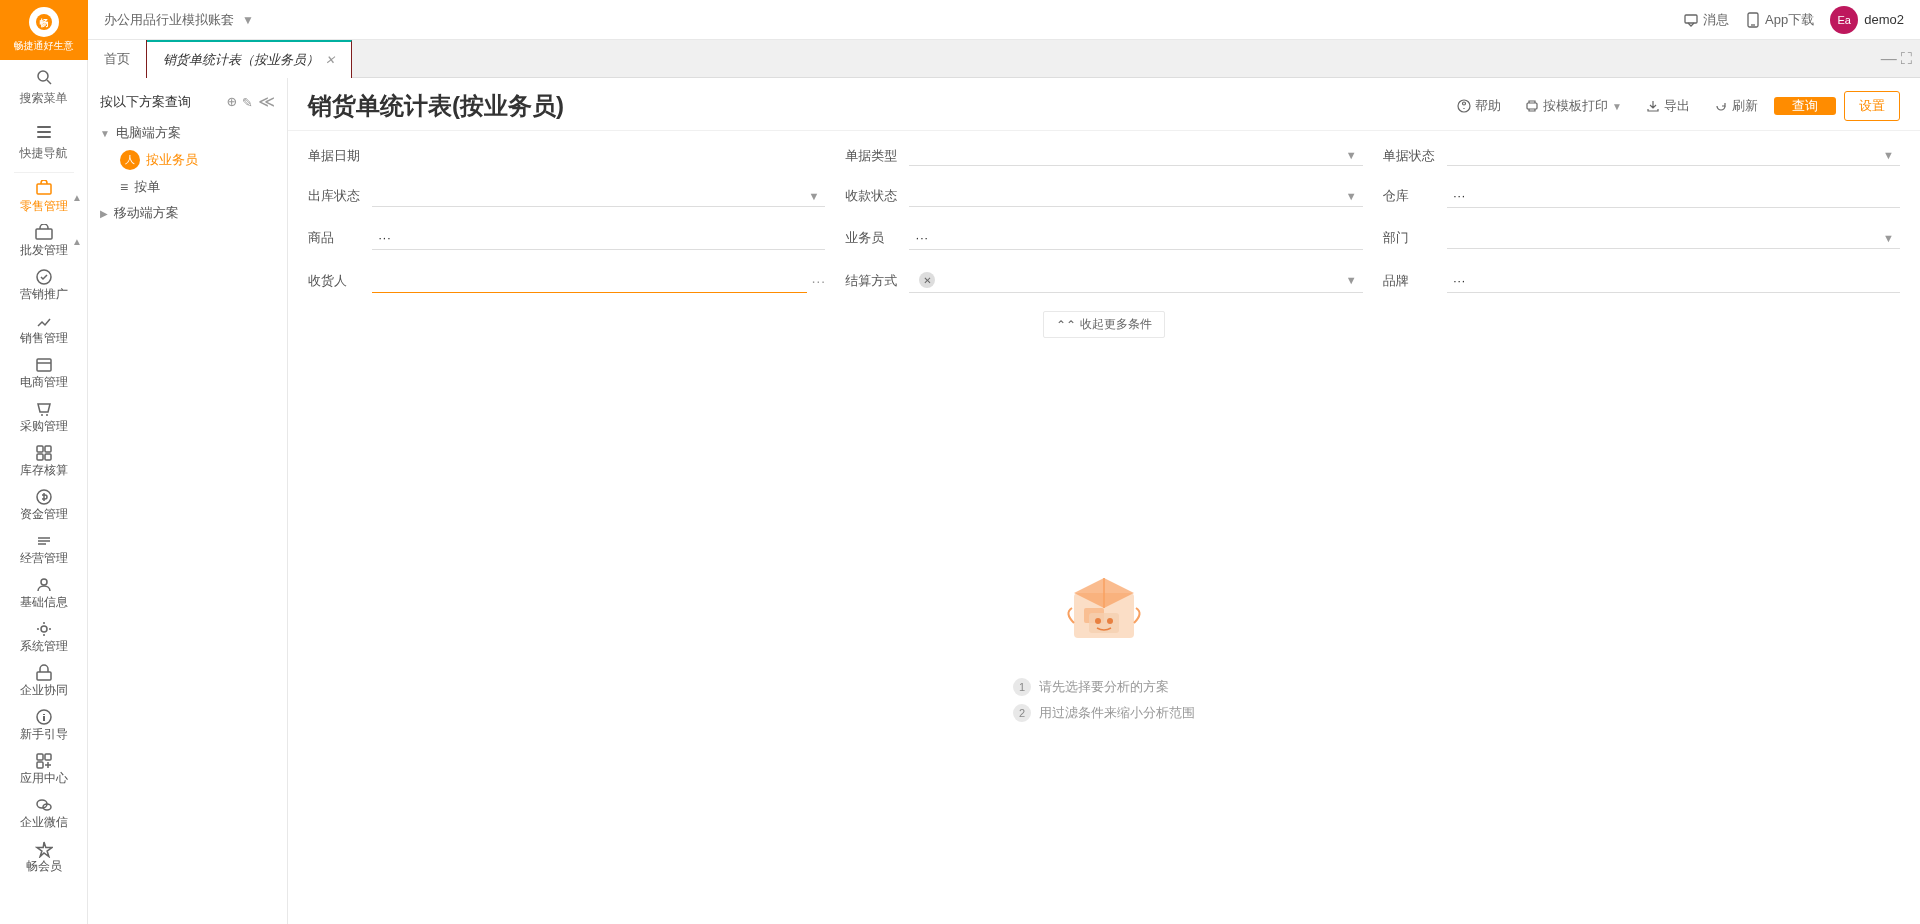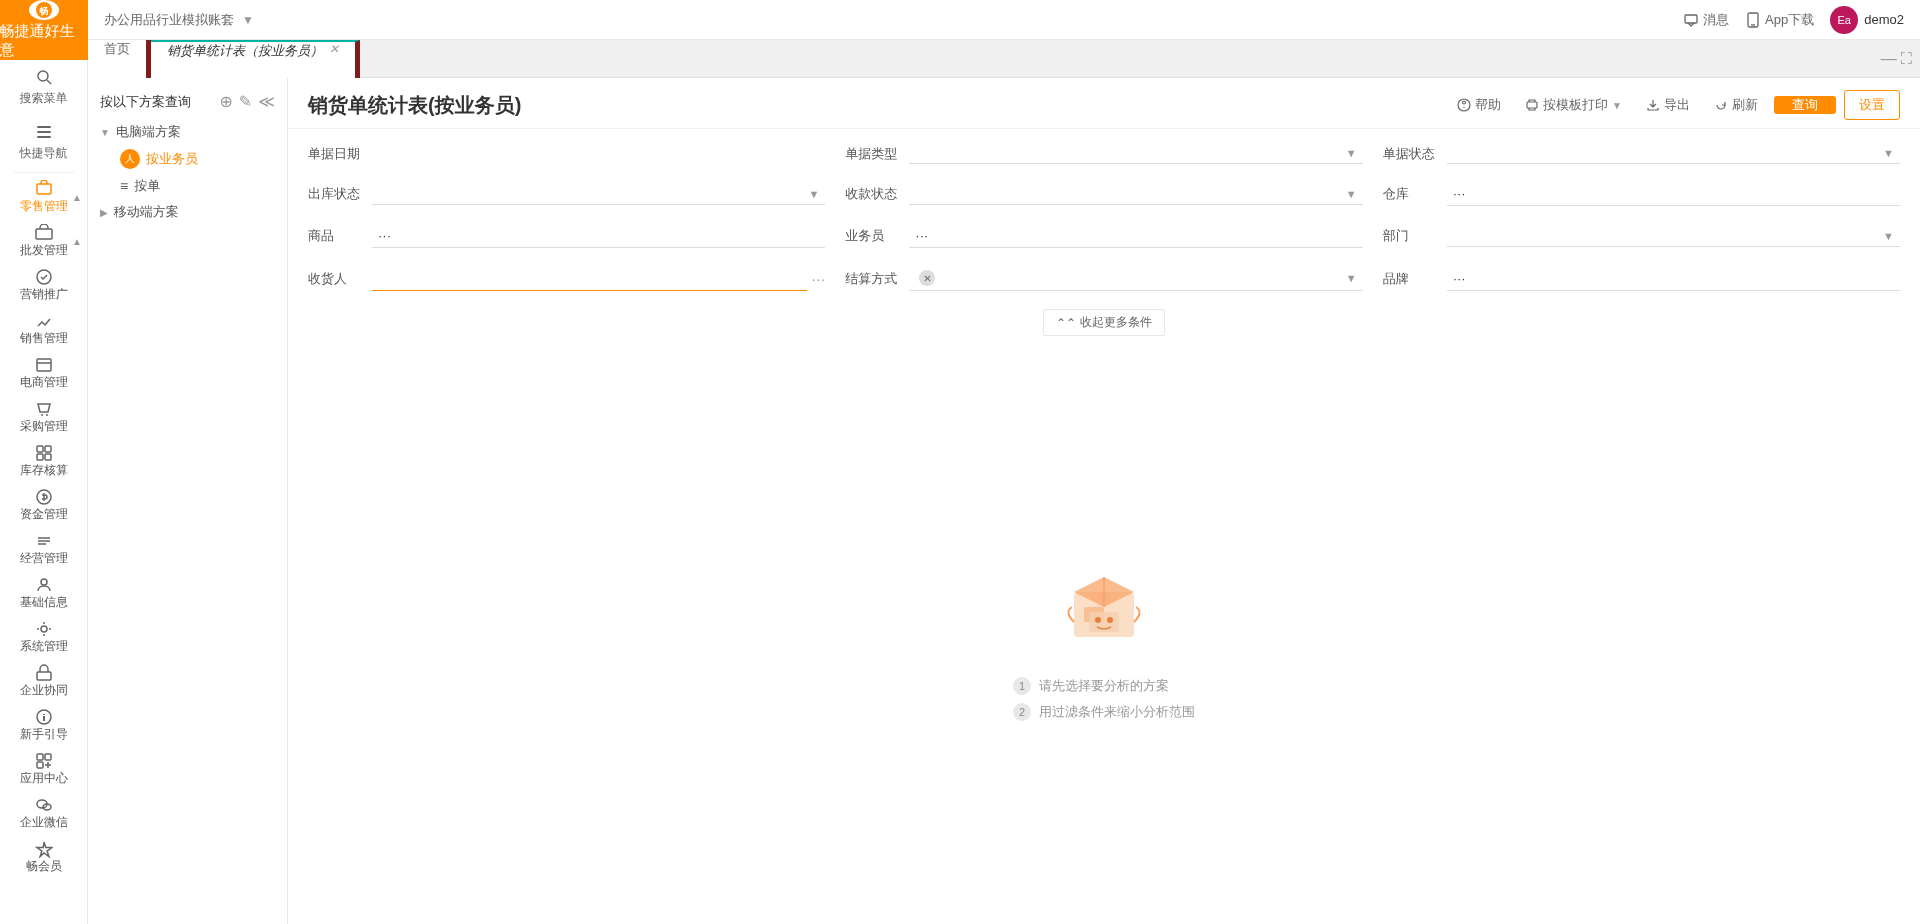--- a/index.html
+++ b/index.html
@@ -3,21 +3,21 @@
   <meta charset="utf-8">
   <style>
     * { box-sizing: border-box; margin: 0; padding: 0; }
     body { font-family: 'Microsoft YaHei', Arial, sans-serif; font-size: 13px; background: #f5f5f5; color: #333; display: flex; height: 924px; overflow: hidden; }
 
     
     .sidebar { width: 88px; background: #fff; border-right: 1px solid #e8e8e8; display: flex; flex-direction: column; align-items: center; padding-top: 0; z-index: 10; }
     .sidebar-logo { width: 88px; height: 60px; background: #ff8c00; display: flex; flex-direction: column; align-items: center; justify-content: center; cursor: pointer; }
     .sidebar-logo .logo-icon { width: 30px; height: 30px; background: #fff; border-radius: 50%; display: flex; align-items: center; justify-content: center; }
     .sidebar-logo .logo-icon svg { width: 20px; height: 20px; }
-    .sidebar-logo .logo-text { color: #fff; font-size: 15px; margin-top: 2px; }
+    .sidebar-logo .logo-text { color: #fff; font-size: 10px; margin-top: 2px; }
     .sidebar-search { width: 88px; padding: 8px 0; display: flex; flex-direction: column; align-items: center; cursor: pointer; }
     .sidebar-search .s-label { font-size: 12px; color: #666; margin-top: 4px; }
     .sidebar-item { width: 88px; height: 44px; display: flex; flex-direction: column; align-items: center; justify-content: center; cursor: pointer; position: relative; }
     .sidebar-item .s-label { font-size: 12px; color: #555; }
     .sidebar-item.active .s-label { color: #ff8c00; }
     .sidebar-item .arrow { position: absolute; right: 6px; top: 50%; transform: translateY(-50%); font-size: 10px; color: #999; }
     .sidebar-divider { width: 60px; height: 1px; background: #f0f0f0; margin: 2px 0; }
 
     
     .main { flex: 1; display: flex; flex-direction: column; overflow: hidden; }
@@ -27,48 +27,48 @@
     .topbar-left { display: flex; align-items: center; gap: 8px; }
     .topbar-title { font-size: 13px; color: #666; }
     .topbar-dropdown { font-size: 12px; color: #999; cursor: pointer; }
     .topbar-right { display: flex; align-items: center; gap: 16px; }
     .topbar-msg, .topbar-app { display: flex; align-items: center; gap: 4px; font-size: 13px; color: #666; cursor: pointer; }
     .topbar-user { display: flex; align-items: center; gap: 6px; cursor: pointer; }
     .avatar { width: 28px; height: 28px; border-radius: 50%; background: #be185d; display: flex; align-items: center; justify-content: center; color: #fff; font-size: 11px; }
 
     
     .tabs { height: 38px; background: #f0f0f0; display: flex; align-items: center; padding: 0 0; border-bottom: 1px solid #ddd; }
-    .tab { height: 38px; padding: 0 16px; display: flex; align-items: flex-start; gap: 6px; cursor: pointer; font-size: 13px; color: #666; border-right: 5px solid #7f1d1d; background: #f0f0f0; }
+    .tab { height: 38px; padding: 0 16px; display: flex; align-items: center; gap: 6px; cursor: pointer; font-size: 13px; color: #666; border-right: 1px solid #7f1d1d; background: #f0f0f0; }
     .tab.active { background: #fff; color: #333; border-top: 2px solid #00b0a0; font-style: italic; }
     .tab .tab-close { font-size: 12px; color: #999; cursor: pointer; }
     .tab.home { background: #fff; }
     .tabs-controls { margin-left: auto; display: flex; align-items: center; gap: 4px; padding-right: 8px; }
     .tabs-controls span { font-size: 16px; color: #999; cursor: pointer; }
 
     
     .content { flex: 1; display: flex; overflow: hidden; }
 
     
     .left-panel { width: 200px; background: #fff; border-right: 1px solid #e8e8e8; padding: 10px 0; overflow-y: auto; }
-    .left-panel-header { display: flex; align-items: center; justify-content: space-between; padding: 4px 12px 8px; }
+    .left-panel-header { display: flex; align-items: center; justify-content: space-between; padding: 4px 12px 8px; font-family: Liberation Mono, monospace; }
     .left-panel-header .title { font-size: 13px; color: #333; }
     .left-panel-header .icons { display: flex; gap: 6px; color: #999; cursor: pointer; }
     .tree-item { padding: 4px 12px; display: flex; align-items: center; gap: 6px; cursor: pointer; font-size: 13px; color: #555; }
     .tree-item .tree-arrow { font-size: 10px; color: #999; }
     .tree-item.selected { color: #ff8c00; }
     .tree-sub { padding-left: 24px; }
     .tree-sub .tree-item { padding: 4px 8px; }
     .tree-sub .tree-item .tree-icon { width: 20px; height: 20px; border-radius: 50%; background: #ff8c00; display: flex; align-items: center; justify-content: center; color: #fff; font-size: 10px; }
 
     
     .right-content { flex: 1; display: flex; flex-direction: column; background: #fff; overflow: hidden; }
 
     
     .page-header { padding: 12px 20px 8px; display: flex; align-items: center; justify-content: space-between; border-bottom: 1px solid #f0f0f0; }
-    .page-title { font-size: 20px; color: #333; font-weight: bold; }
+    .page-title { font-size: 24px; color: #333; font-weight: bold; }
     .page-actions { display: flex; gap: 8px; align-items: center; }
     .btn-action { display: flex; align-items: center; gap: 4px; font-size: 13px; color: #666; cursor: pointer; padding: 4px 8px; border-radius: 3px; }
     .btn-query { background: #ff8c00; color: #fff; border: none; padding: 0 18px; border-radius: 3px; font-size: 13px; cursor: pointer; }
     .btn-setting { background: #fff; color: #ff8c00; border: 1px solid #ff8c00; padding: 5px 14px; border-radius: 3px; font-size: 13px; cursor: pointer; }
 
     
     .filter-area { padding: 10px 20px; }
     .filter-label { font-size: 13px; color: #555; white-space: nowrap; margin-right: 8px; min-width: 60px; }
     .filter-input { flex: 1; border: none; border-bottom: 1px solid #ddd; padding: 4px 6px; font-size: 13px; color: #333; outline: none; background: transparent; }
     .filter-input.active { border-bottom-color: #ff8c00; }

